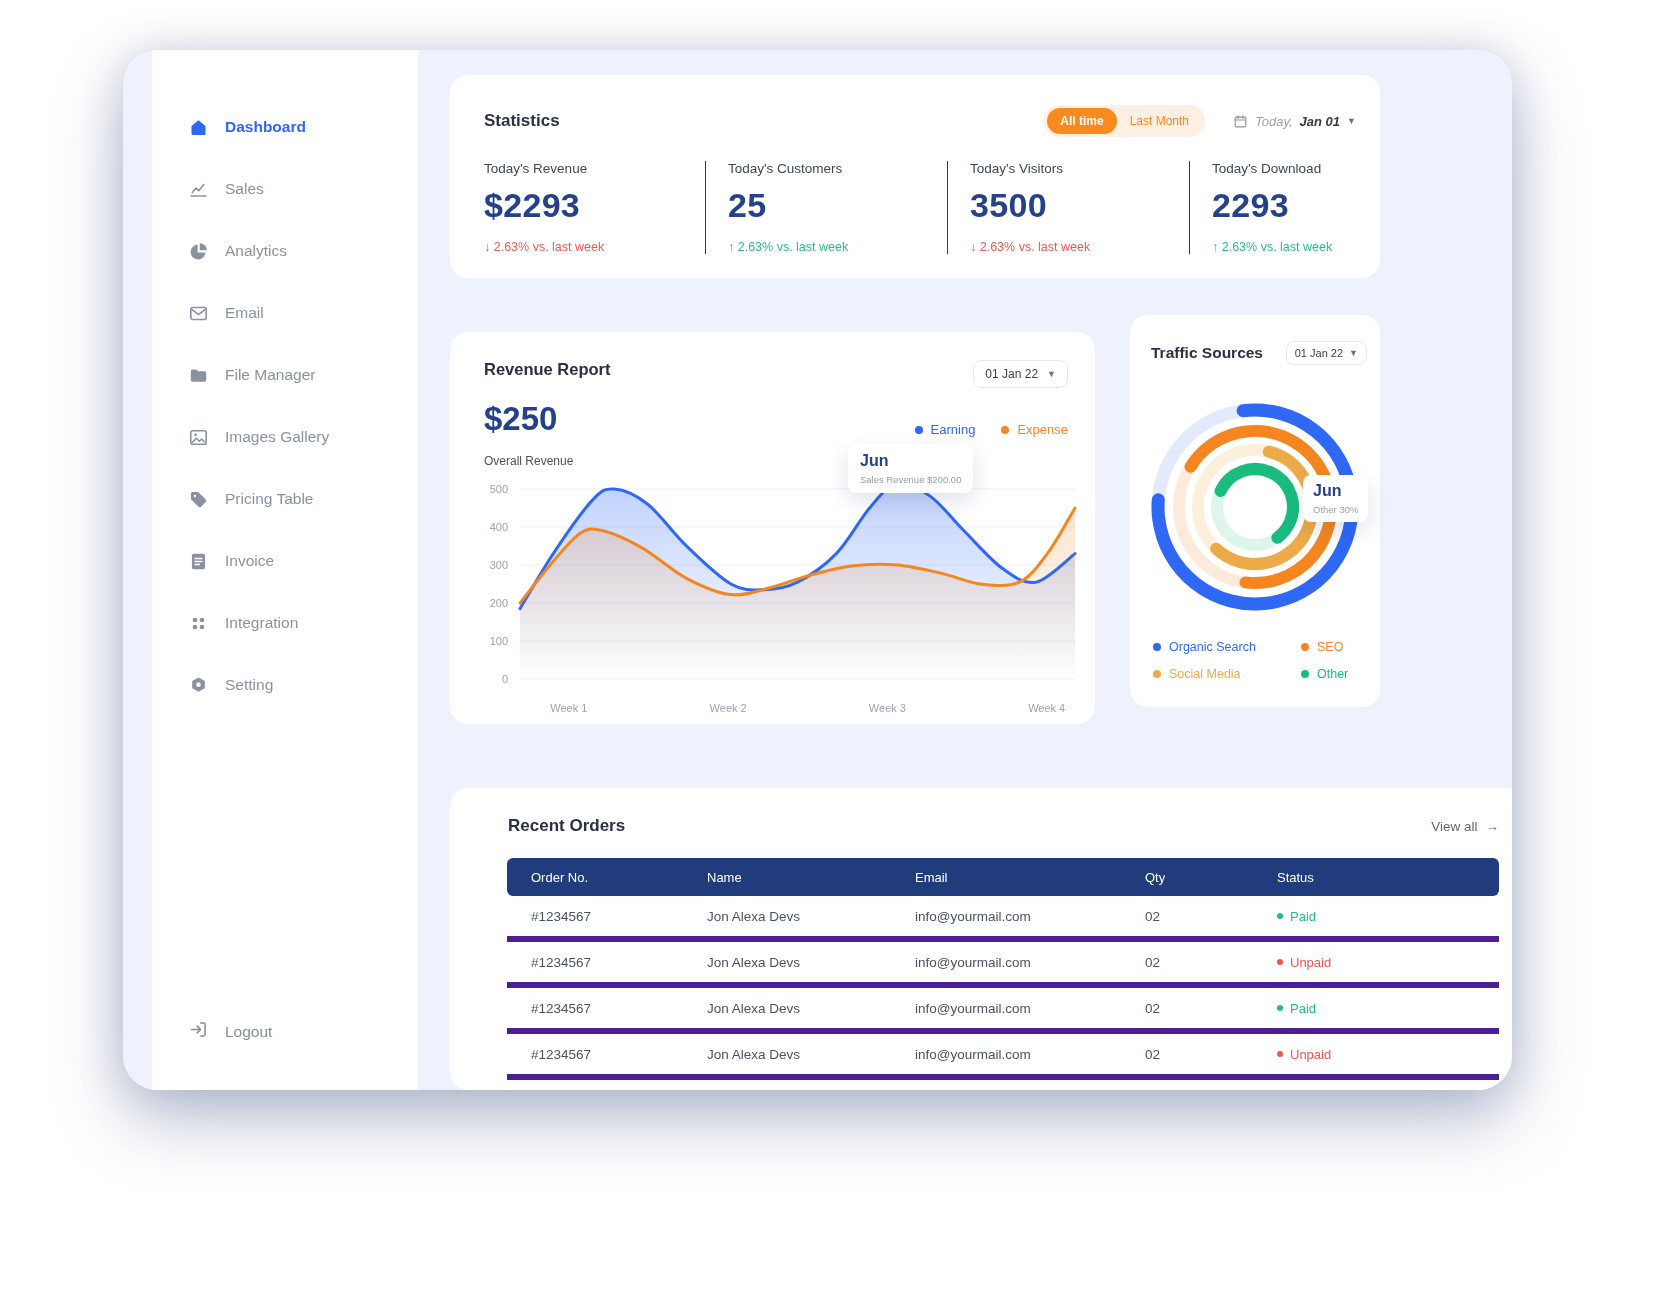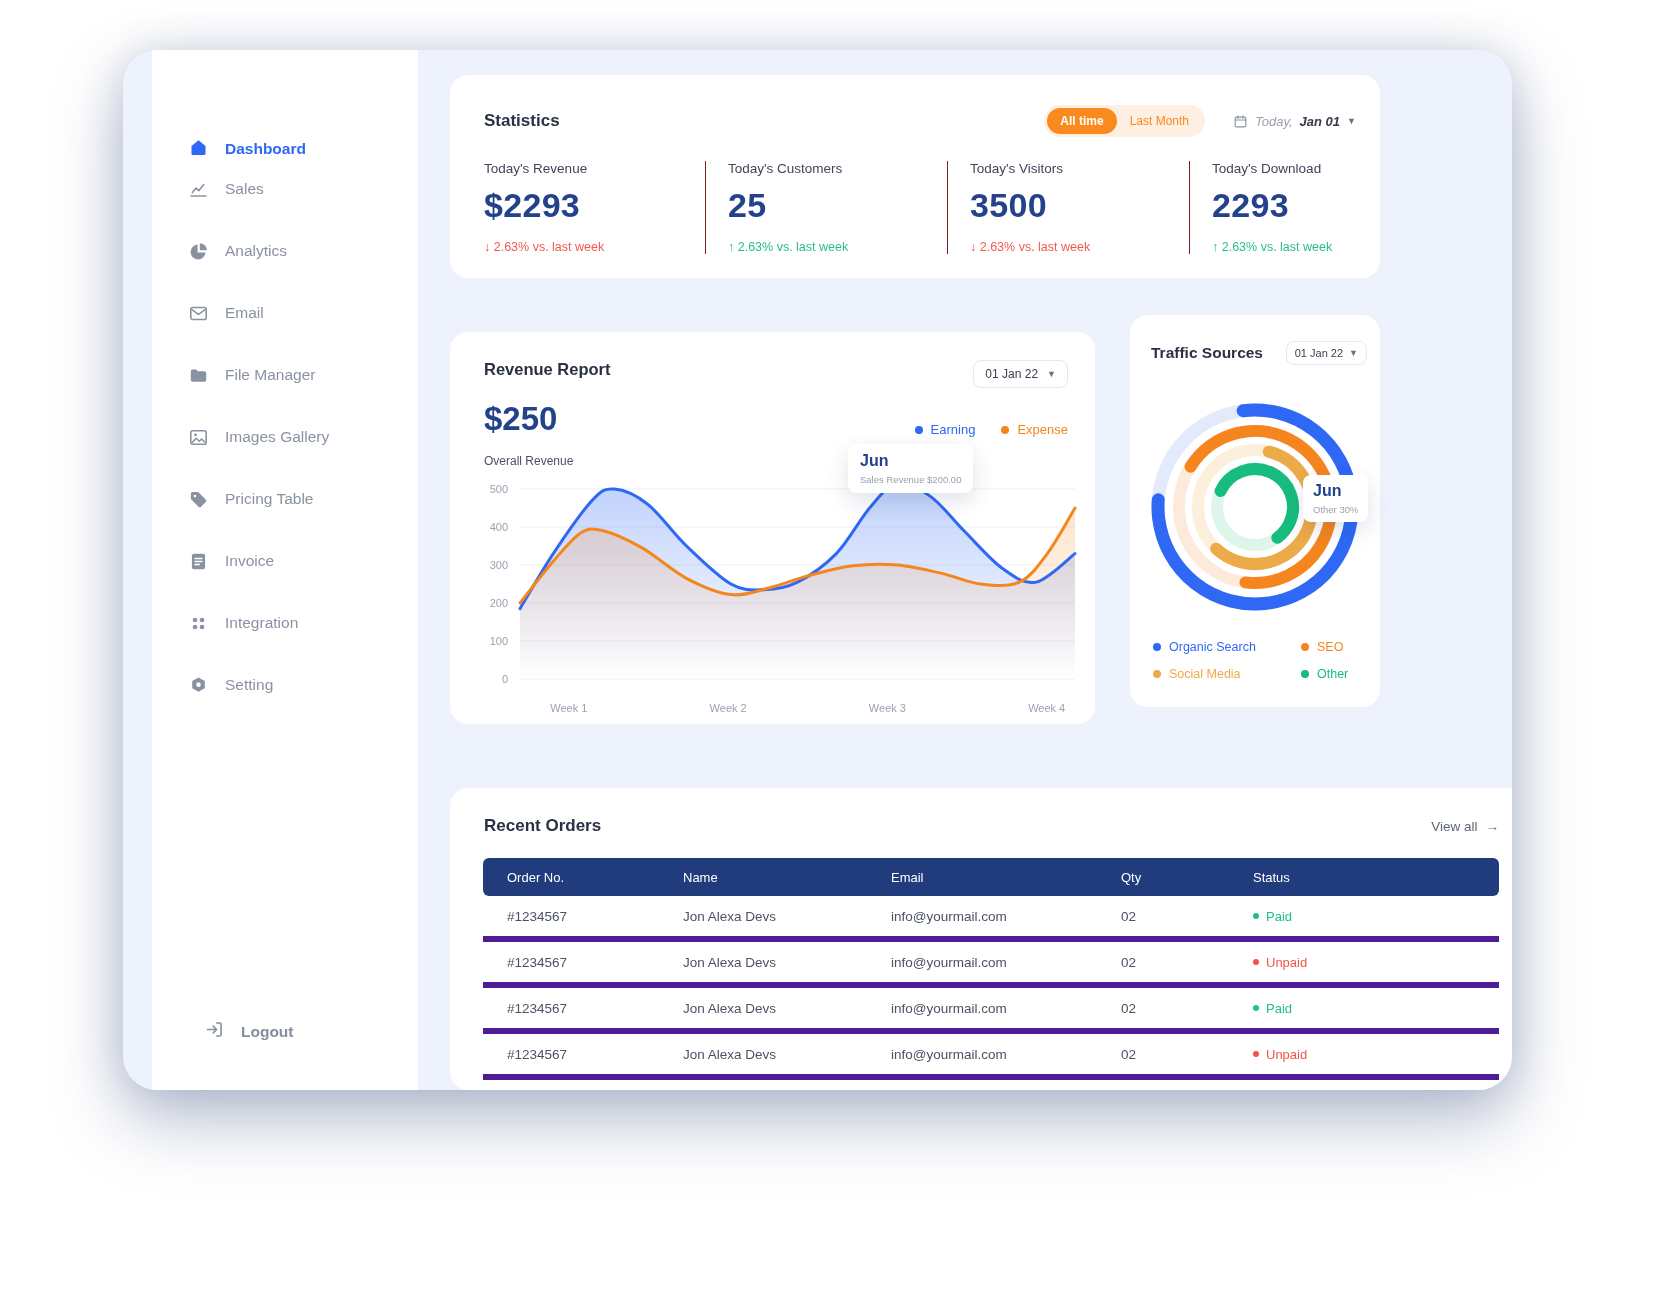--- a/index.html
+++ b/index.html
@@ -14,33 +14,33 @@
     box-shadow: 0 30px 70px rgba(55, 75, 125, .35), 0 0 40px rgba(55, 75, 125, .18);
   }
   
   .sidebar { position: absolute; left: 29px; top: 0; bottom: 0; width: 266px; background: #fff; }
   .side-items { padding-top: 46px; }
   .side-item {
     display: flex; align-items: center; gap: 16px; height: 62px; padding-left: 36px;
     color: #8a92a2; font-size: 15.5px; cursor: pointer;
   }
   .side-item svg { width: 21px; height: 21px; flex: none; }
-  .side-item.active { color: #2e68f5; font-weight: 700; align-items: flex-end; }
+  .side-item.active { color: #2e68f5; font-weight: 700; }
   .logout {
     position: absolute; bottom: 46px; left: 0; right: 0;
-    display: flex; align-items: center; gap: 16px; padding-left: 52px;
-    color: #868e9e; font-size: 15.5px; cursor: pointer; font-weight: bold;
+    display: flex; align-items: center; gap: 16px; padding-left: 36px;
+    color: #868e9e; font-size: 15.5px; cursor: pointer;
   }
   .logout svg { width: 21px; height: 21px; }
   
   .card { position: absolute; background: #fff; border-radius: 18px; }
   .stats-card   { left: 327px; top: 25px;  width: 930px; height: 203px; }
   .revenue-card { left: 327px; top: 282px; width: 645px; height: 392px; }
   .traffic-card { left: 1007px; top: 265px; width: 250px; height: 392px; }
-  .orders-card  { left: 327px; top: 738px; width: 1076px; height: 302px; }
+  .orders-card  { left: 327px; top: 738px; width: 1076px; height: 302px; padding-left: 24px; }
   .card-title { font-weight: 700; color: #2b3144; }
   
   .stats-head { display: flex; align-items: center; padding: 30px 24px 0 34px; }
   .stats-title { font-size: 17px; }
   .head-controls { margin-left: auto; display: flex; align-items: center; gap: 28px; }
   .range-toggle { background: #fdf0e2; border-radius: 999px; padding: 3px; display: flex; }
   .range-opt { font-size: 12px; color: #fa8a1d; padding: 6px 13px; border-radius: 999px; cursor: pointer; white-space: nowrap; }
   .range-opt.active { background: #fa8a1d; color: #fff; font-weight: 600; }
   .date-picker { display: flex; align-items: center; gap: 7px; font-size: 13px; color: #9aa2b1; cursor: pointer; font-style: italic; }
   .date-picker b { color: #333a49; font-weight: 700; }

